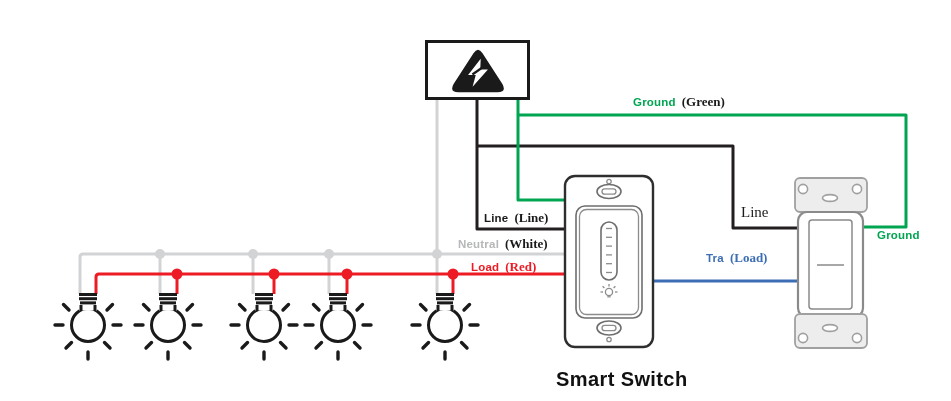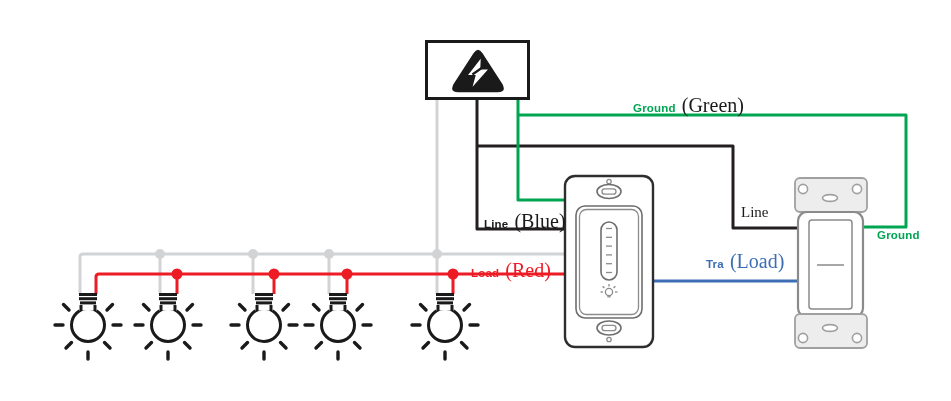--- a/index.html
+++ b/index.html
@@ -32,21 +32,21 @@
   .nbody{fill:#fff;stroke:#8a8a8a;stroke-width:2.2;}
   .nrock{fill:#fff;stroke:#8a8a8a;stroke-width:1.5;}
   .nline{fill:none;stroke:#8a8a8a;stroke-width:1.5;}
   .bulb-stroke{fill:#fff;stroke:#1a1a1a;stroke-width:3;}
   .ray{fill:none;stroke:#1a1a1a;stroke-width:3.4;stroke-linecap:round;}
   .cap{fill:#1a1a1a;}
   .mask{fill:#fff;}
   
   .lbl{position:absolute;display:flex;align-items:baseline;gap:6px;white-space:nowrap;z-index:5;}
   .wname{font-size:11.5px;font-weight:700;letter-spacing:.2px;}
-  .paren{font-family:"Liberation Serif", serif;font-size:20px;font-weight:400;color:#1a1a1a;}
+  .paren{font-family:"Liberation Serif", serif;font-size:13px;font-weight:700;color:#1a1a1a;}
   .c-green{color:#00a552;}
   .c-black{color:#1a1a1a;}
   .c-gray{color:#b5b7b9;}
   .c-red{color:#ec1b24;}
   .c-blue{color:#3d6eb5;}
   .serif-plain{font-family:"Liberation Serif", serif;font-size:15px;color:#1a1a1a;}
   .title-bold{font-size:20px;font-weight:700;letter-spacing:.4px;color:#111;}
   .title-serif{font-family:"Liberation Serif", serif;font-size:15.5px;color:#1a1a1a;}
   .z2{z-index:2;} .z3{z-index:3;}
 </style>
@@ -231,36 +231,43 @@
     </g>
   </svg>
 
   <div class="lbl" style="left:633px;top:94px">
     <span class="wname c-green">Ground</span>
     <span class="paren">(Green)</span>
   </div>
 
   <div class="lbl" style="left:484px;top:210px">
     <span class="wname c-black">Line</span>
-    <span class="paren">(Blue)</span>
-  </div>
-
+    <span class="paren">(Line)</span>
+  </div>
+
+  <div class="lbl" style="left:458px;top:236px">
+    <span class="wname c-gray">Neutral</span>
+    <span class="paren">(White)</span>
+  </div>
 
   <div class="lbl" style="left:471px;top:259px">
     <span class="wname c-red">Load</span>
     <span class="paren c-red">(Red)</span>
   </div>
 
   <div class="lbl" style="left:706px;top:250px">
     <span class="wname c-blue">Tra</span>
     <span class="paren c-blue">(Load)</span>
   </div>
 
   <div class="lbl" style="left:741px;top:204px">
     <span class="serif-plain">Line</span>
   </div>
 
   <div class="lbl" style="left:877px;top:229px">
     <span class="wname c-green">Ground</span>
   </div>
 
+  <div class="lbl" style="left:556px;top:368px">
+    <span class="title-bold">Smart Switch</span>
+  </div>
 
 </div>
 
 </body></html>

